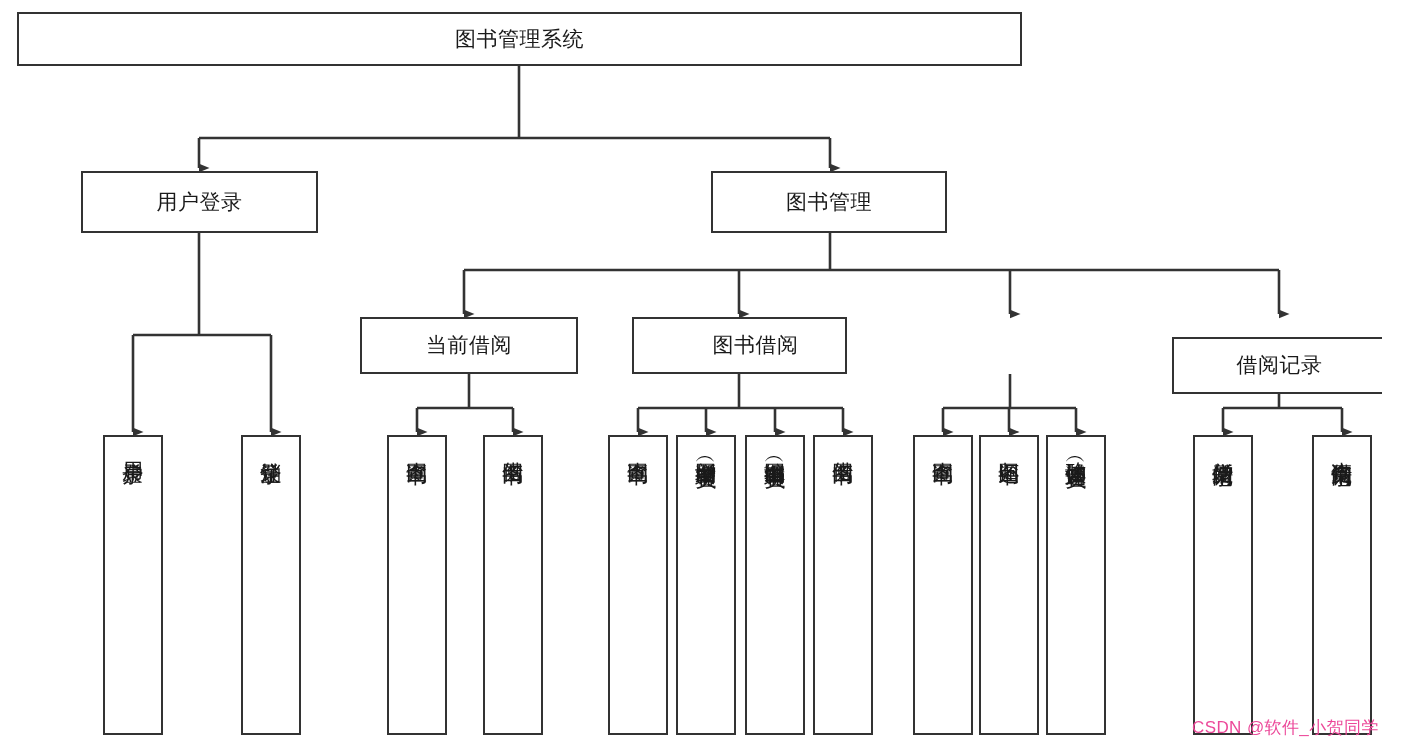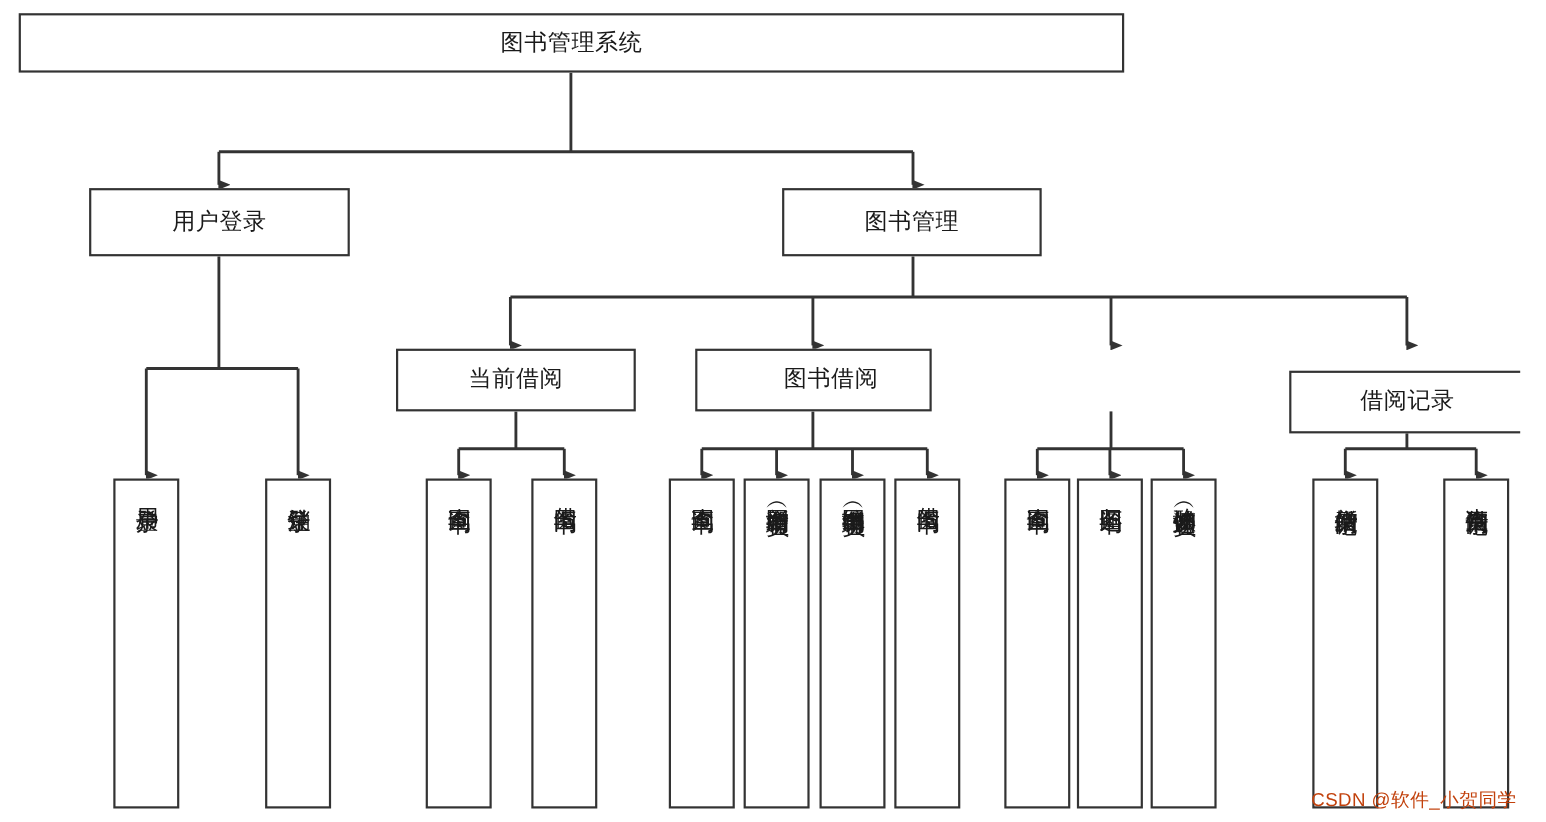--- a/index.html
+++ b/index.html
@@ -50,21 +50,21 @@
   .node.leaf .label {
     writing-mode: vertical-rl;
     text-orientation: upright;
     font-size: 21px;
     line-height: 1.32;
     letter-spacing: 1px;
     white-space: normal;
   }
   .watermark {
     position: absolute;
-    color: #c2410c;
+    color: #ec4899;
     font-size: 17px;
     white-space: nowrap;
     letter-spacing: 0.4px;
   }
 </style>
 </head>
 <body>
 
 <div id="canvas">
 

